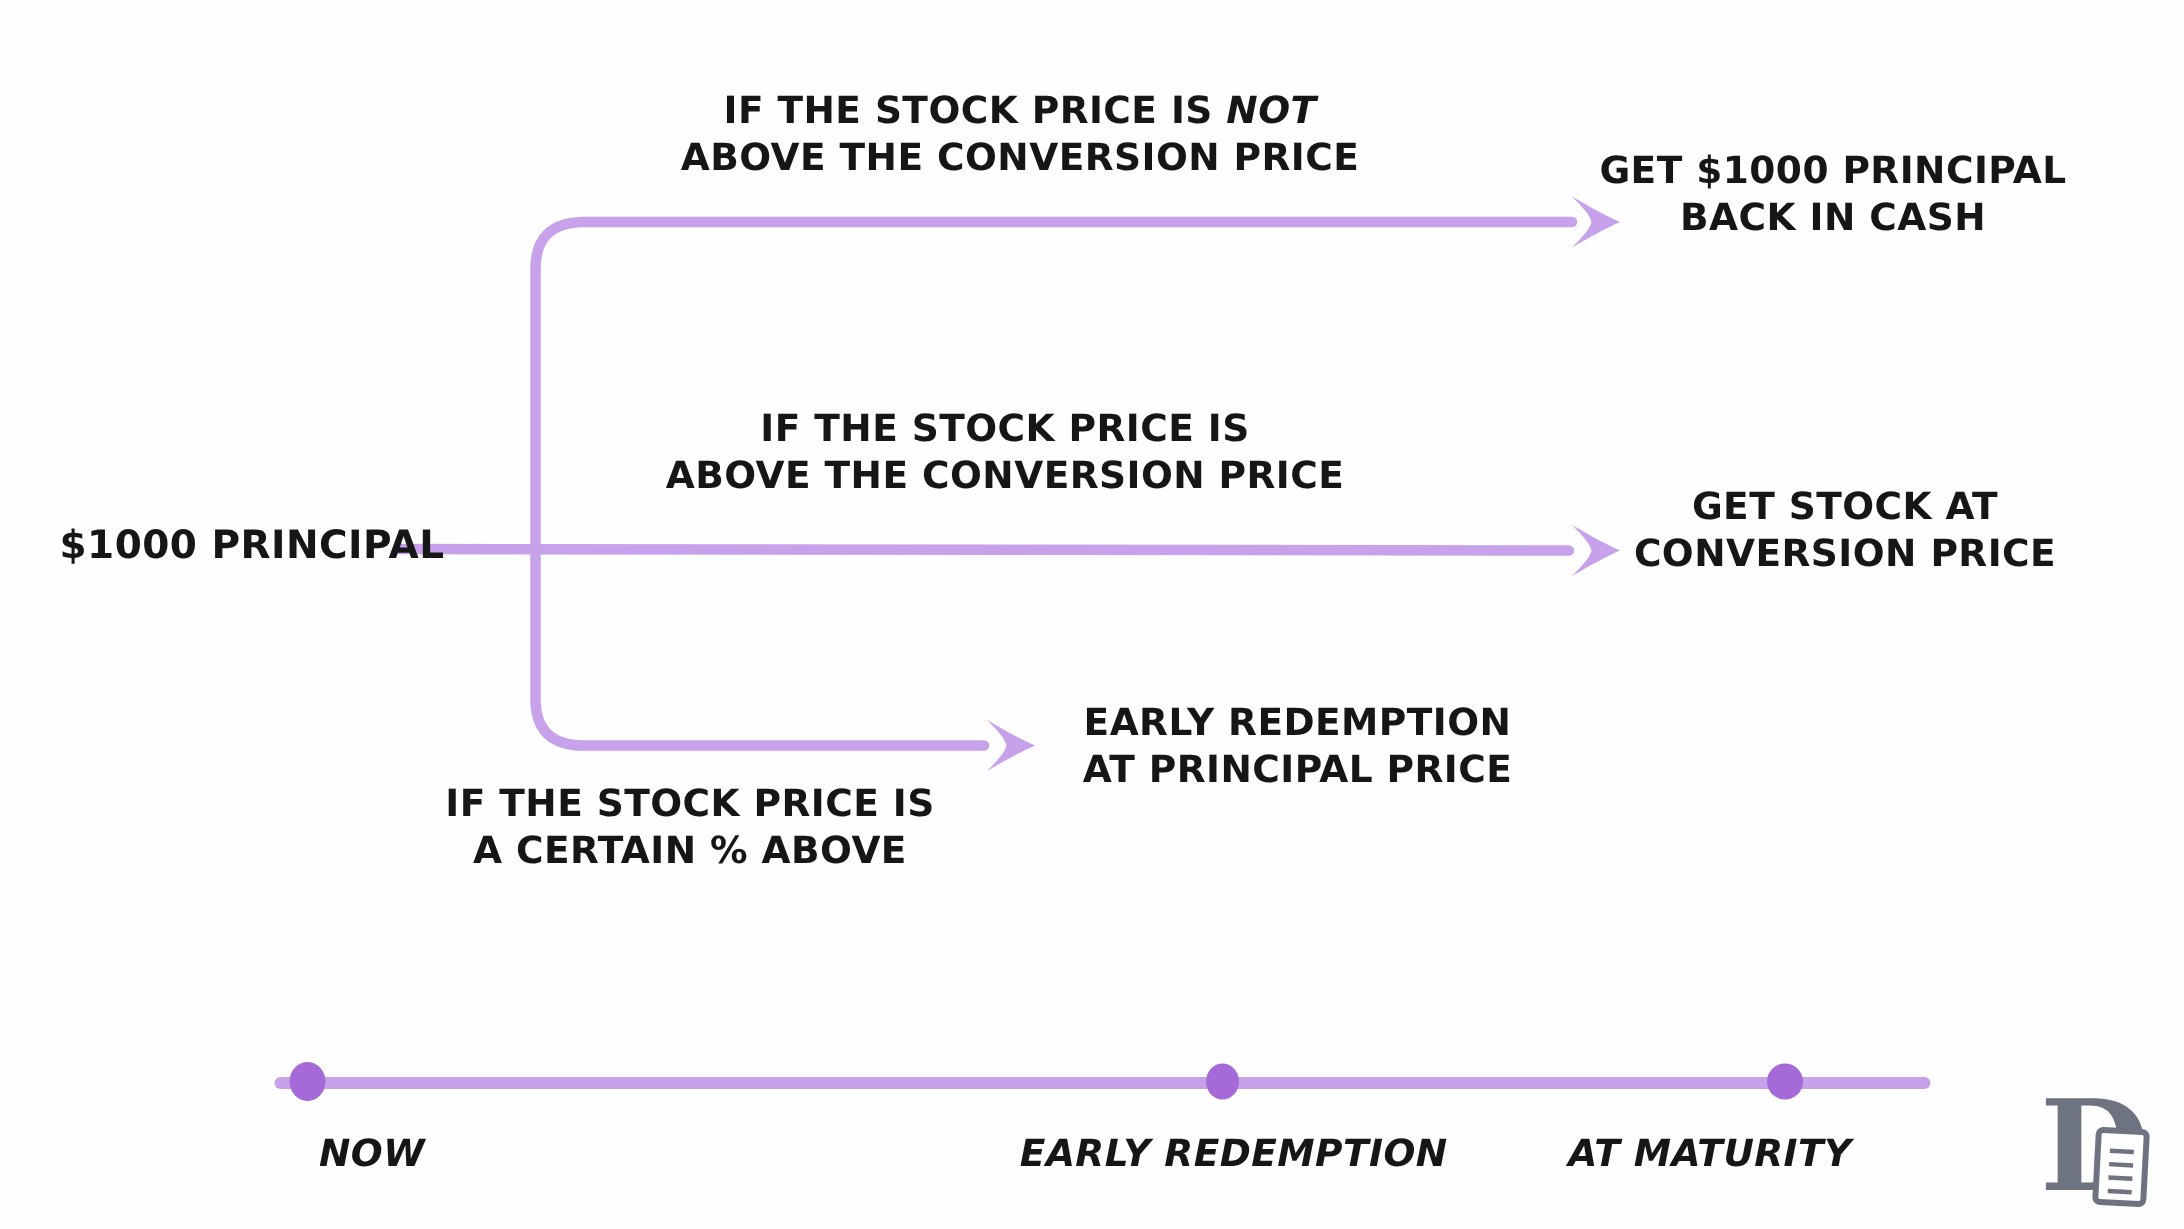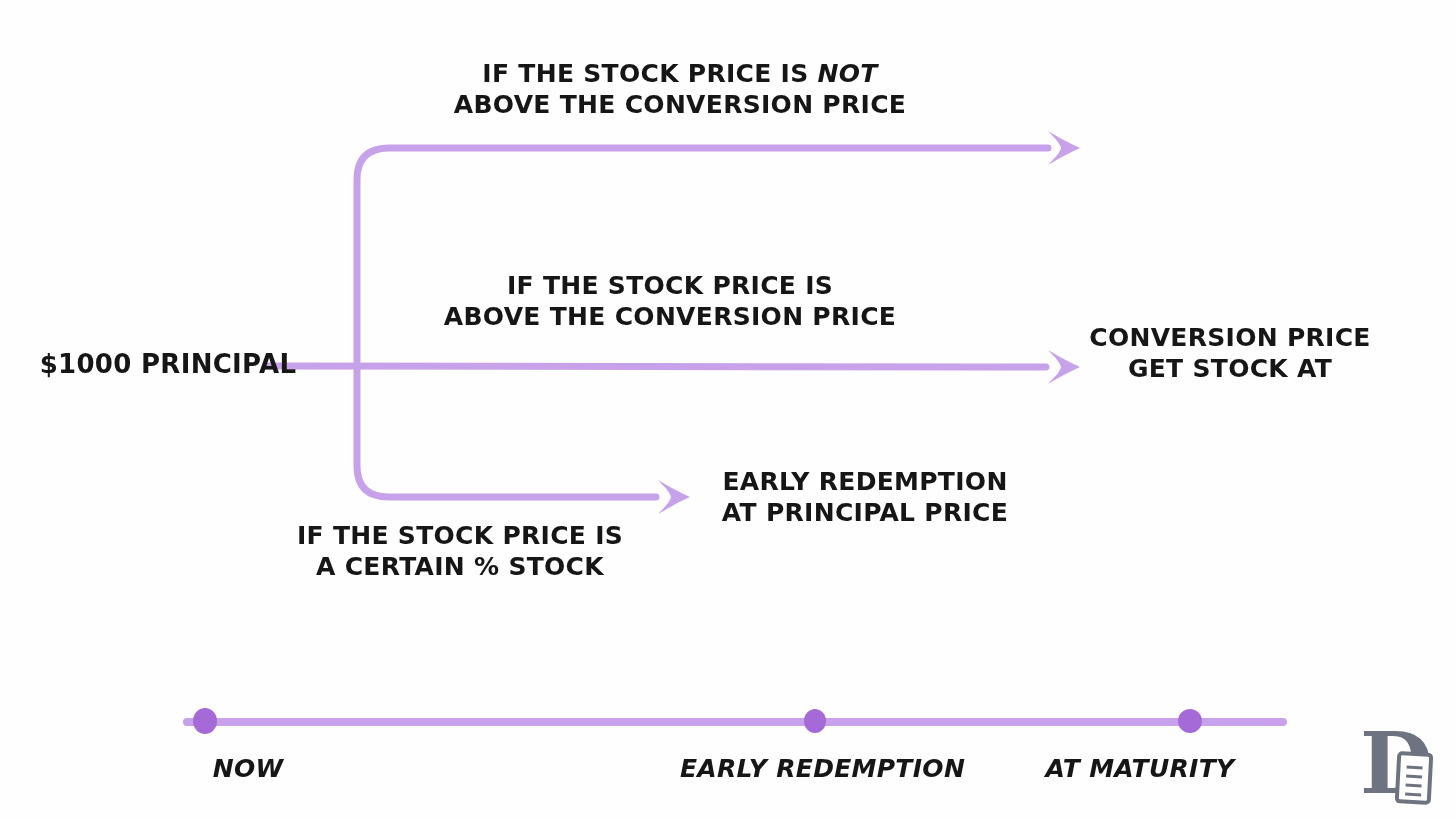--- a/index.html
+++ b/index.html
@@ -55,41 +55,45 @@
     <ellipse cx="205" cy="721" rx="12" ry="13" fill="#a56ad8"></ellipse>
     <ellipse cx="815" cy="721" rx="11" ry="12" fill="#a56ad8"></ellipse>
     <ellipse cx="1190" cy="721" rx="12" ry="12" fill="#a56ad8"></ellipse>
   </svg>
 
   <div class="label" style="left:400px; top:58px; width:560px;">
     <span class="ln"><span>IF THE STOCK PRICE IS </span><span class="em">NOT</span></span>
     <span class="ln">ABOVE THE CONVERSION PRICE</span>
   </div>
 
+  <div class="label" style="left:1052px; top:98px; width:340px;">
+    <span class="ln">GET $1000 PRINCIPAL</span>
+    <span class="ln">BACK IN CASH</span>
+  </div>
 
   <div class="label" style="left:410px; top:270px; width:520px;">
     <span class="ln">IF THE STOCK PRICE IS</span>
     <span class="ln">ABOVE THE CONVERSION PRICE</span>
   </div>
 
   <div class="label root-label" style="left:38px; top:349px; width:260px;">$1000 PRINCIPAL</div>
 
   <div class="label" style="left:1070px; top:322px; width:320px;">
+    <span class="ln">GET STOCK AT</span>
     <span class="ln">CONVERSION PRICE</span>
-    <span class="ln">GET STOCK AT</span>
   </div>
 
   <div class="label" style="left:690px; top:466px; width:350px;">
     <span class="ln">EARLY REDEMPTION</span>
     <span class="ln">AT PRINCIPAL PRICE</span>
   </div>
 
   <div class="label" style="left:280px; top:520px; width:360px;">
     <span class="ln">IF THE STOCK PRICE IS</span>
-    <span class="ln">A CERTAIN % STOCK</span>
+    <span class="ln">A CERTAIN % ABOVE</span>
   </div>
 
   <div class="label tl-label" style="left:178px; top:753px; width:140px; text-align:center;">NOW</div>
   <div class="label tl-label" style="left:655px; top:753px; width:335px;">EARLY REDEMPTION</div>
   <div class="label tl-label" style="left:1020px; top:753px; width:240px;">AT MATURITY</div>
 
   <div class="logo-wrap">
     <div class="logo-letter" style="color: rgb(109, 115, 128);">D</div>
     <div class="scroll" style="border-color: rgb(109, 115, 128);">
       <span class="sline" style="top: 10px; background: rgb(109, 115, 128);"></span>

